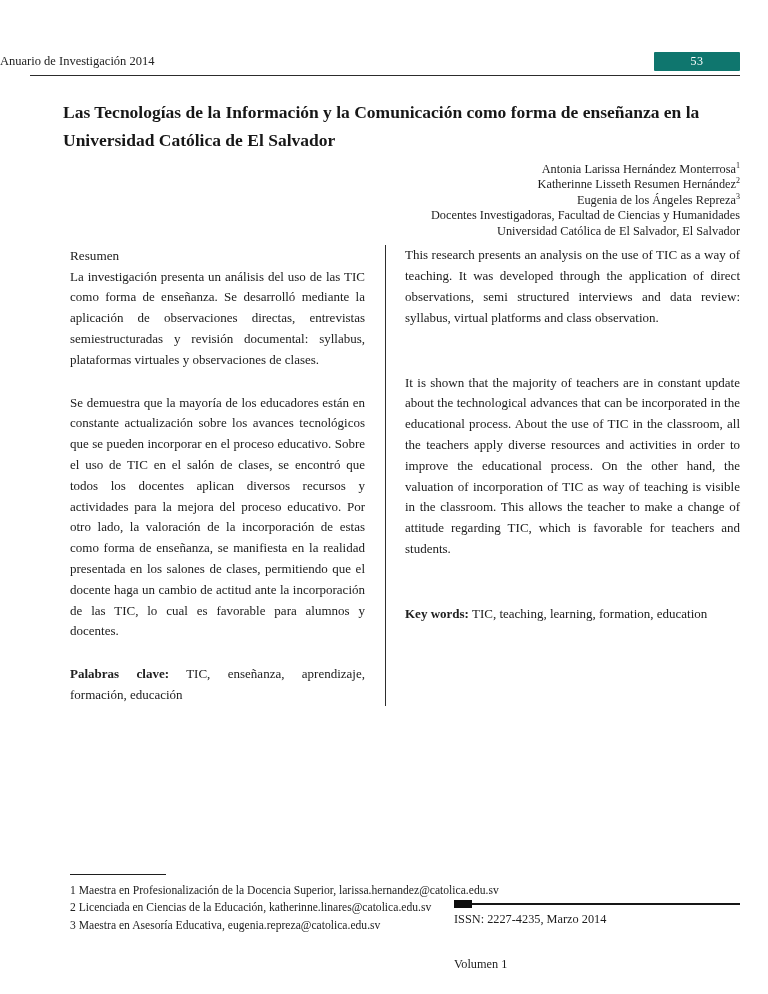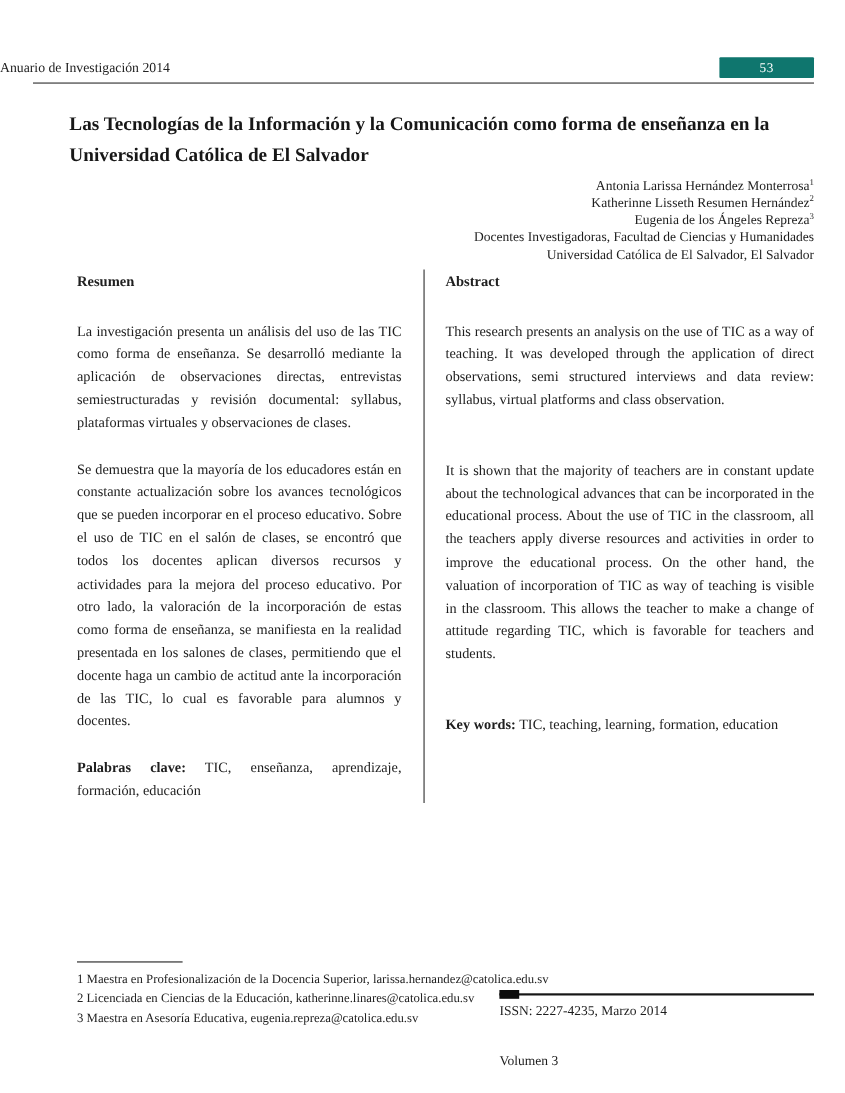--- a/index.html
+++ b/index.html
@@ -33,21 +33,21 @@
     margin-top:8px; padding-right:28px; text-align:right;
     font-size:12.3px; line-height:1.26; color:#1d1d1d;
   }
   .author { font-weight:normal; }
   .author sup { font-size:8px; line-height:0; }
   .affiliation { font-weight:normal; }
 
   
   .columns { display:flex; margin:6px 28px 0 70px; align-items:stretch; }
   .col { font-size:13px; line-height:1.6; text-align:justify; color:#202020; }
-  .col h2 { font-size:13.2px; font-weight:bold; margin-bottom:24px; text-align:left; }
+  .col h2 { font-size:13.2px; font-weight:normal; text-align:left; }
   .col-left { width:315px; padding-right:20px; }
   .col-right { width:355px; padding-left:19px; border-left:1.2px solid #2e2e2e; }
   .col-left p { margin-bottom:22px; }
   .col-right p { margin-bottom:44px; }
   .col p:last-child { margin-bottom:0; }
   .kw-label { font-weight:bold; }
 
   
   .footnotes { position:absolute; left:70px; top:874px; width:640px; font-size:11.6px; line-height:1.5; color:#222; }
   .fn-rule { width:96px; border-top:1.4px solid #1e1e1e; margin-bottom:7px; }
@@ -87,38 +87,37 @@
   <div class="columns">
 
     <section class="col col-left">
       <h2>Resumen</h2>
       <p>La investigación presenta un análisis del uso de las TIC como forma de enseñanza. Se desarrolló mediante la aplicación de observaciones directas, entrevistas semiestructuradas y revisión documental: syllabus, plataformas virtuales y observaciones de clases.</p>
       <p>Se demuestra que la mayoría de los educadores están en constante actualización sobre los avances tecnológicos que se pueden incorporar en el proceso educativo. Sobre el uso de TIC en el salón de clases, se encontró que todos los docentes aplican diversos recursos y actividades para la mejora del proceso educativo. Por otro lado, la valoración de la incorporación de estas como forma de enseñanza, se manifiesta en la realidad presentada en los salones de clases, permitiendo que el docente haga un cambio de actitud ante la incorporación de las TIC, lo cual es favorable para alumnos y docentes.</p>
       <p><span class="kw-label">Palabras clave:</span><span> TIC, enseñanza, aprendizaje, formación, educación</span></p>
     </section>
 
     <section class="col col-right">
-      <h2>Abstract</h2>
       <p>This research presents an analysis on the use of TIC as a way of teaching. It was developed through the application of direct observations, semi structured interviews and data review: syllabus, virtual platforms and class observation.</p>
       <p>It is shown that the majority of teachers are in constant update about the technological advances that can be incorporated in the educational process. About the use of TIC in the classroom, all the teachers apply diverse resources and activities in order to improve the educational process. On the other hand, the valuation of incorporation of TIC as way of teaching is visible in the classroom. This allows the teacher to make a change of attitude regarding TIC, which is favorable for teachers and students.</p>
       <p><span class="kw-label">Key words:</span><span> TIC, teaching, learning, formation, education</span></p>
     </section>
 
   </div>
 
   <div class="footnotes">
     <div class="fn-rule"></div>
     <div>1 Maestra en Profesionalización de la Docencia Superior, larissa.hernandez@catolica.edu.sv</div>
     <div>2 Licenciada en Ciencias de la Educación, katherinne.linares@catolica.edu.sv</div>
     <div>3 Maestra en Asesoría Educativa, eugenia.repreza@catolica.edu.sv</div>
   </div>
 
   <div class="footer">
     <div class="footer-rule">
         <span class="footer-tick"></span>
       </div>
     <div class="footer-text">
       <span>ISSN: 2227-4235, Marzo 2014</span>
-      <span>Volumen 3</span>
+      <span>Volumen 1</span>
     </div>
   </div>
 
 </div>
 
 </body></html>

